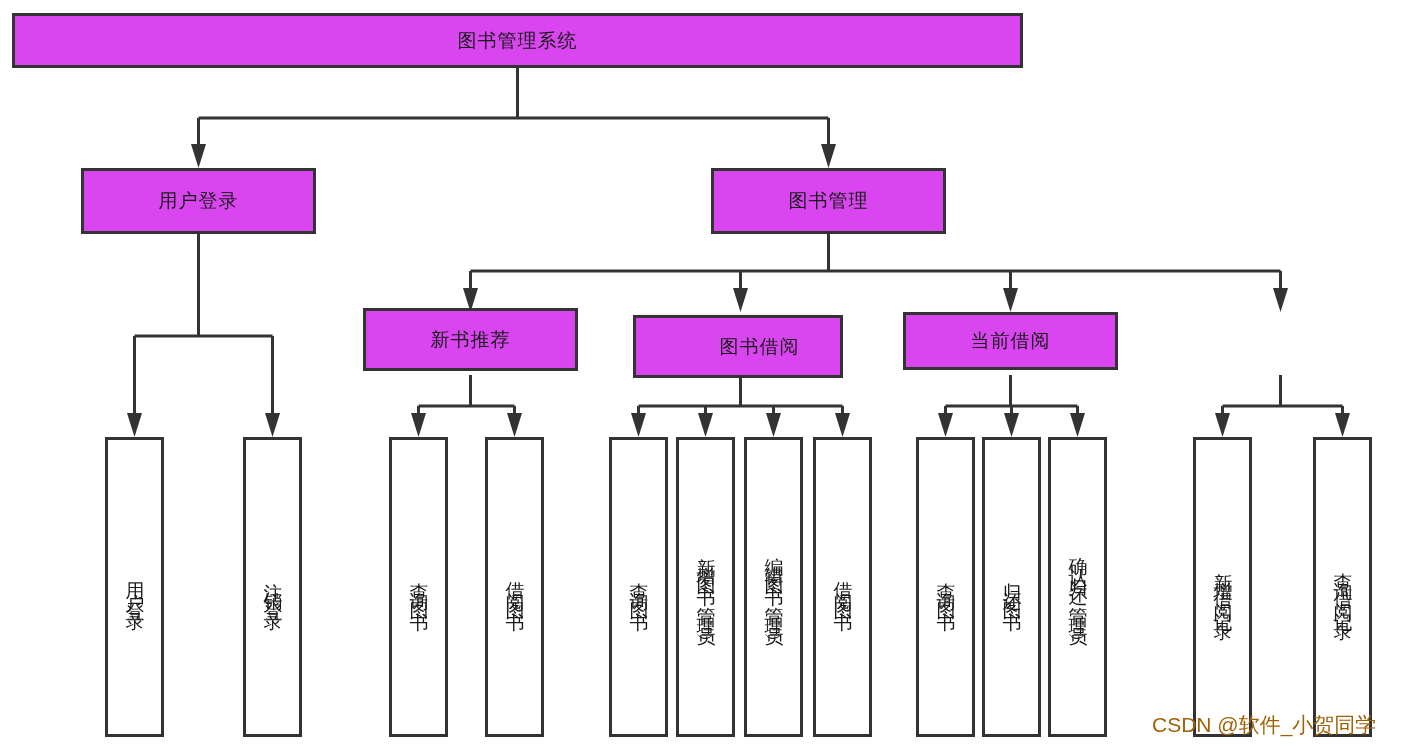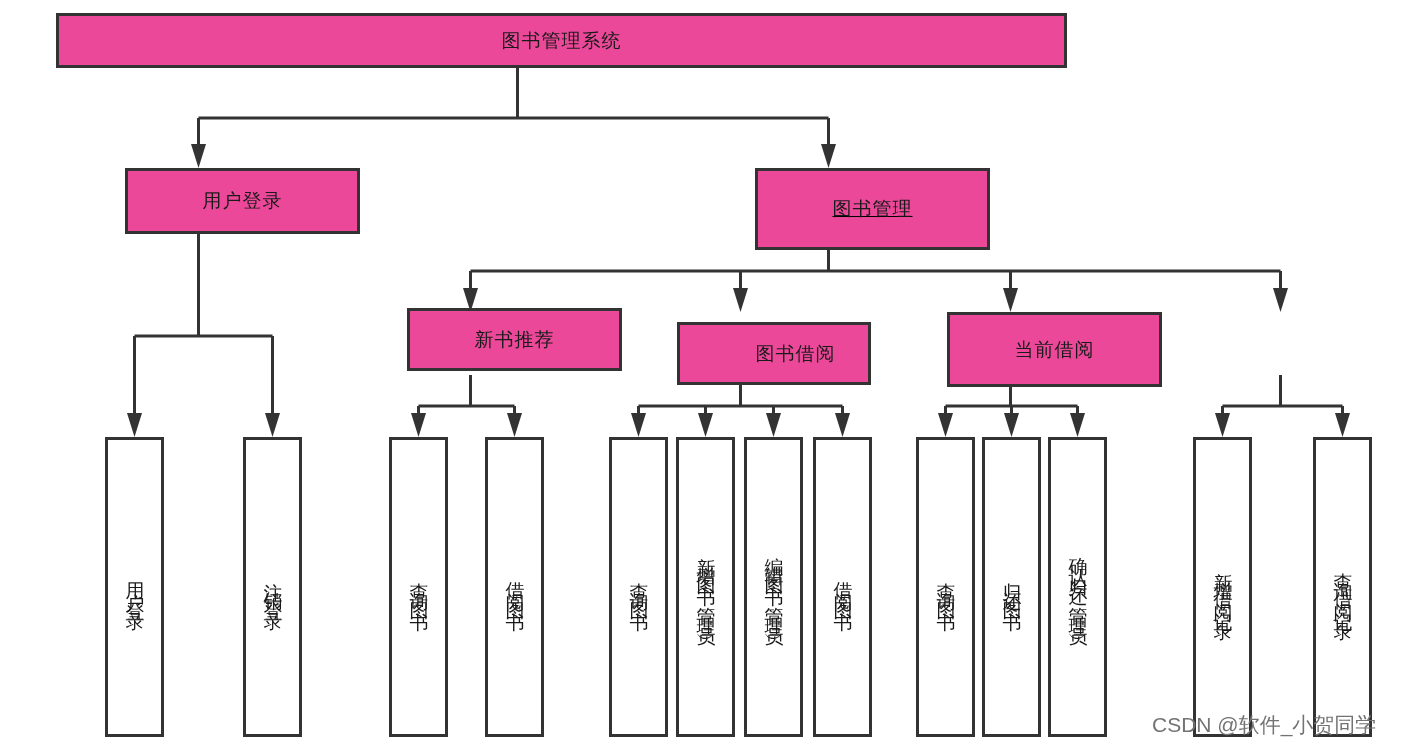--- a/index.html
+++ b/index.html
@@ -15,25 +15,24 @@
   }
   .connectors {
     position:absolute; left:0; top:0;
     width:1405px; height:747px;
     pointer-events:none;
   }
   .node {
     position:absolute;
     box-sizing:border-box;
     border:3px solid #333333;
-    background:#ec4899;
+    background:#d946ef;
     display:flex;
     align-items:center;
     justify-content:center;
-    margin-left:44px;
   }
   .node .h-label {
     font-size:19px;
     letter-spacing:1px;
     color:#1a1a1a;
     white-space:nowrap;
   }
   .leaf {
     position:absolute;
     box-sizing:border-box;
@@ -50,21 +49,21 @@
     font-size:19px;
     letter-spacing:10px;
     line-height:1.1;
     color:#1a1a1a;
     white-space:nowrap;
   }
   .watermark {
     position:absolute;
     left:1152px; top:711px;
     font-size:21px;
-    color:#737373;
+    color:#a16207;
     white-space:nowrap;
     z-index:5;
   }
 </style>
 </head>
 <body>
 
 <div class="canvas">
 
   <svg class="connectors" viewBox="0 0 1405 747" xmlns="http://www.w3.org/2000/svg">
@@ -138,31 +137,31 @@
     </g>
   </svg>
 
   <div class="node" style="left:12px; top:13px; width:1011px; height:55px;">
     <span class="h-label">图书管理系统</span>
   </div>
 
   <div class="node" style="left:81px; top:168px; width:235px; height:66px;">
     <span class="h-label">用户登录</span>
   </div>
-  <div class="node" style="left:711px; top:168px; width:235px; height:82px;text-decoration:underline;">
+  <div class="node" style="left:711px; top:168px; width:235px; height:66px;">
     <span class="h-label">图书管理</span>
   </div>
 
   <div class="node" style="left:363px; top:308px; width:215px; height:63px;">
     <span class="h-label">新书推荐</span>
   </div>
-  <div class="node" style="left:633px; top:322px; width:194px; height:63px;padding-left:43px;">
+  <div class="node" style="left:633px; top:315px; width:210px; height:63px;padding-left:43px;">
     <span class="h-label">图书借阅</span>
   </div>
-  <div class="node" style="left:903px; top:312px; width:215px; height:75px;">
+  <div class="node" style="left:903px; top:312px; width:215px; height:58px;">
     <span class="h-label">当前借阅</span>
   </div>
 
   <div class="leaf" style="left:105px; top:437px;">
     <span class="v-label">用户登录</span>
   </div>
   <div class="leaf" style="left:243px; top:437px;">
     <span class="v-label">注销登录</span>
   </div>
 

